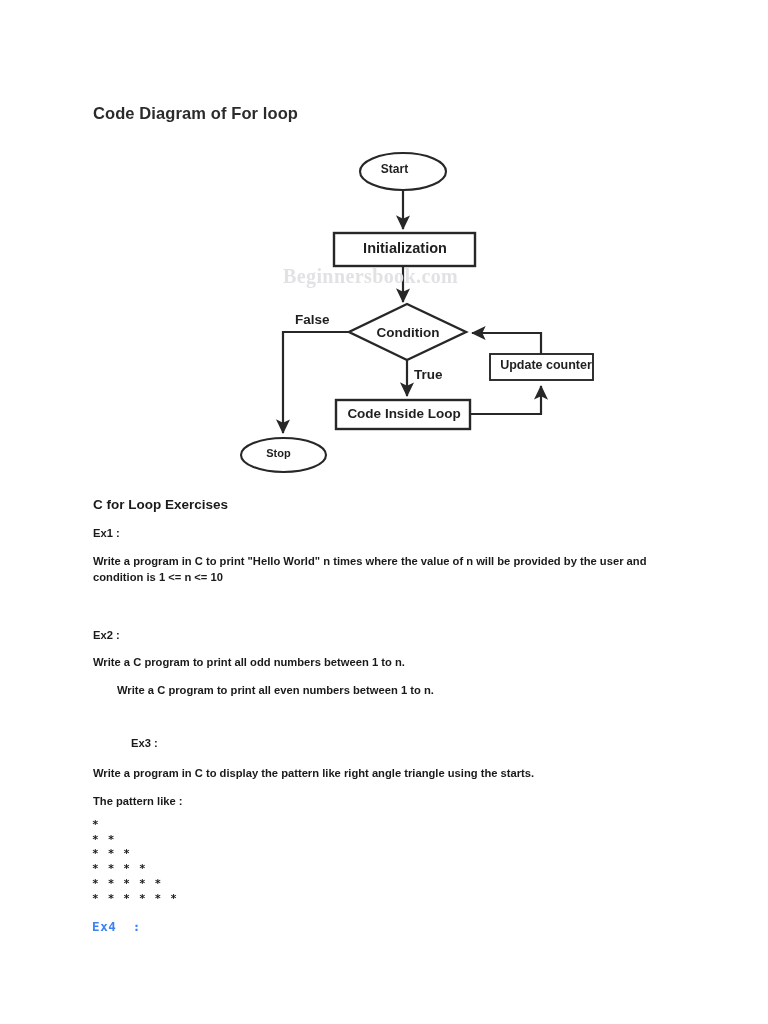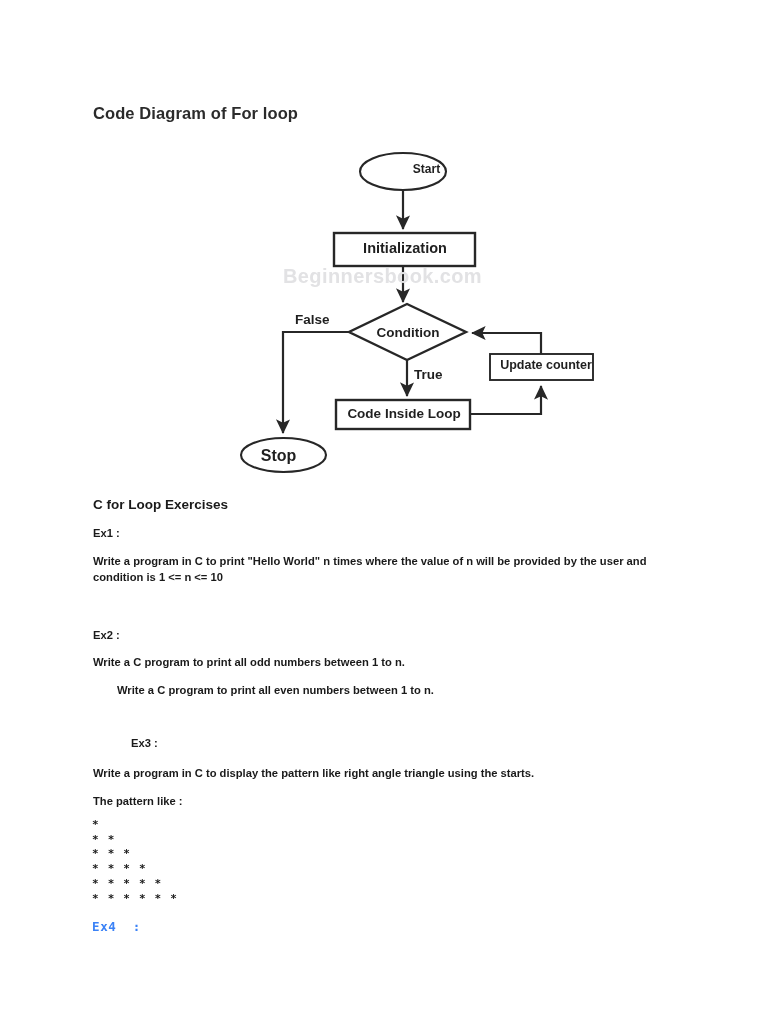--- a/index.html
+++ b/index.html
@@ -41,42 +41,42 @@
     width: 768px;
     height: 1024px;
     pointer-events: none;
   }
   .diagram svg { display: block; }
 
   .watermark {
     position: absolute;
     left: 283px;
     top: 265px;
-    font-family: Liberation Sans, sans-serif;
+    font-family: Liberation Serif, serif;
     font-size: 20px;
     font-weight: bold;
     color: #e2e2e4;
     letter-spacing: 0.4px;
     white-space: nowrap;
   }
 
   .node-label {
     position: absolute;
     font-family: "Liberation Sans", sans-serif;
     font-weight: bold;
     color: #1f1f1f;
     white-space: nowrap;
     text-align: center;
   }
-  .lbl-start   { left: 360px; top: 162px; width: 69px; font-size: 12px; margin-left: 32px; }
+  .lbl-start   { left: 360px; top: 162px; width: 69px; font-size: 12px; }
   .lbl-init    { left: 335px; top: 240px; width: 140px; font-size: 14.5px; }
   .lbl-cond    { left: 350px; top: 325px; width: 116px; font-size: 13.5px; }
   .lbl-code    { left: 337px; top: 406px; width: 134px; font-size: 13.5px; }
   .lbl-update  { left: 491px; top: 358px; width: 110px; font-size: 12.5px; }
-  .lbl-stop    { left: 241px; top: 447px; width: 75px; font-size: 16px; }
+  .lbl-stop    { left: 241px; top: 447px; width: 75px; font-size: 11px; }
 
   .edge-label {
     position: absolute;
     font-family: "Liberation Sans", sans-serif;
     font-weight: bold;
     font-size: 13.5px;
     color: #1f1f1f;
     white-space: nowrap;
   }
   .lbl-false { left: 295px; top: 312px; }

